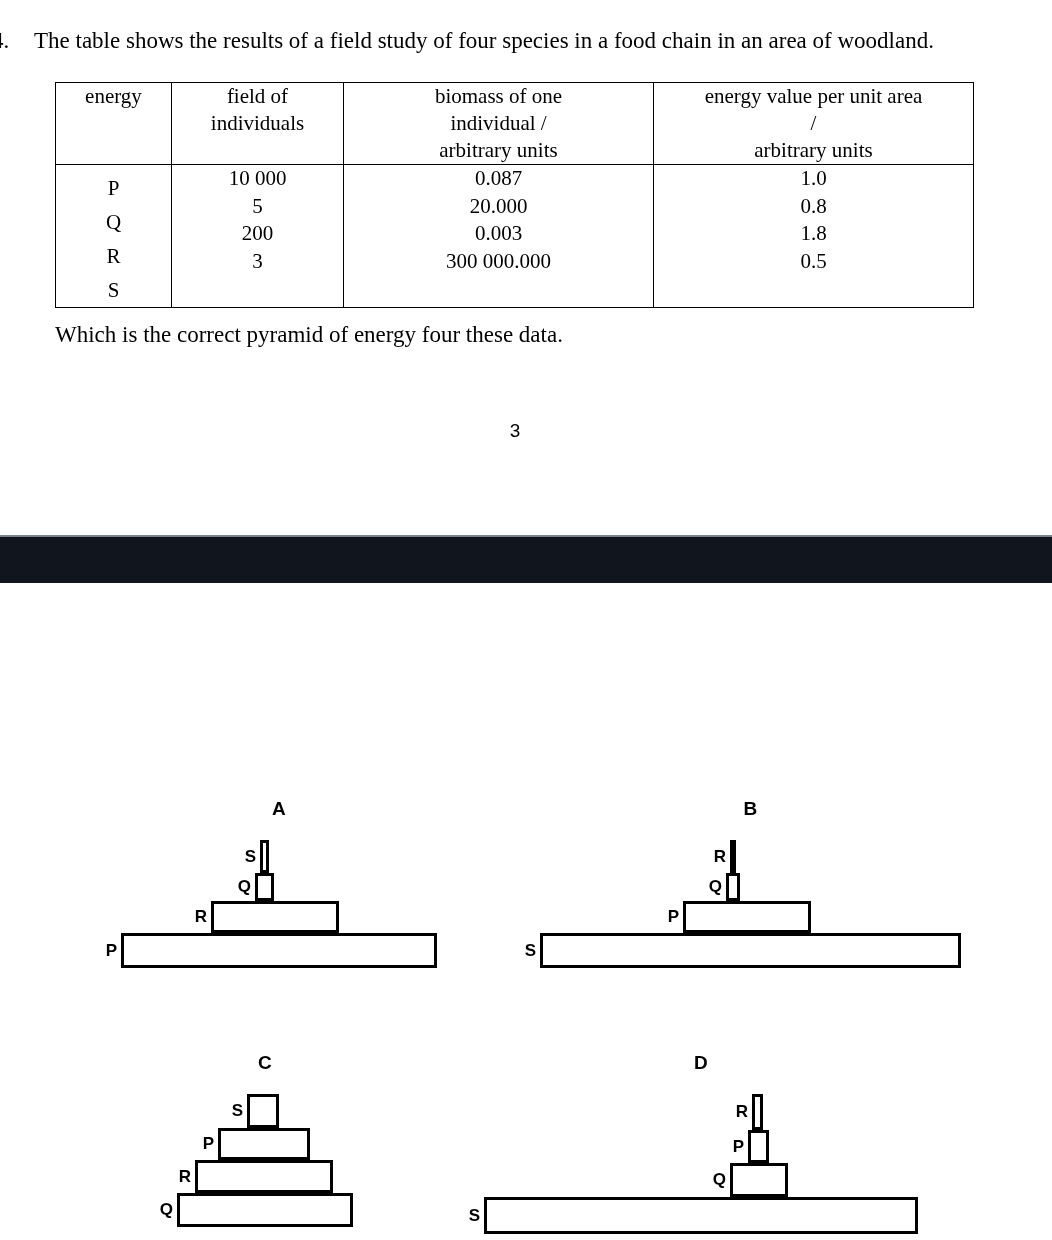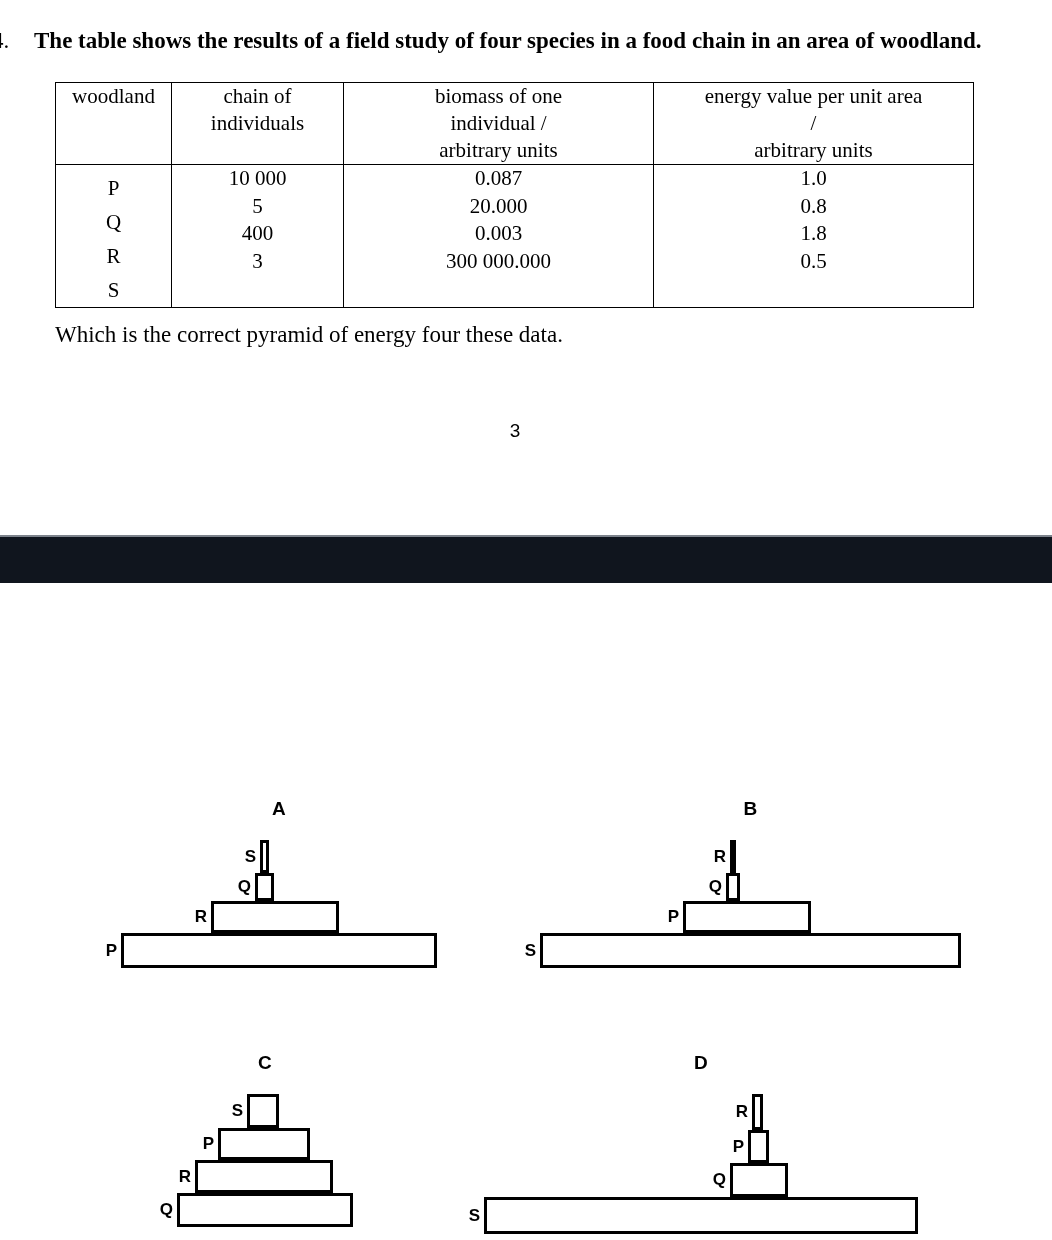--- a/index.html
+++ b/index.html
@@ -27,21 +27,21 @@
     align-items: baseline;
     font-size: 23px;
     line-height: 1.15;
     white-space: nowrap;
   }
   .q-number {
     width: 42px;
     flex: 0 0 42px;
     text-align: left;
   }
-  .q-text { flex: 1 1 auto; font-weight: bold; }
+  .q-text { flex: 1 1 auto; }
 
   
   .data-table-wrap {
     position: absolute;
     left: 55px;
     top: 82px;
     width: 918px;
   }
   table.data-table {
     border-collapse: collapse;
@@ -149,24 +149,24 @@
   <table class="data-table">
     <colgroup>
       <col class="col-species">
       <col class="col-number">
       <col class="col-biomass">
       <col class="col-energy">
     </colgroup>
     <thead>
       <tr>
         <th class="hdr-cell">
-          <span class="hdr-line">woodland</span>
-        </th>
-        <th class="hdr-cell">
-          <span class="hdr-line">chain of</span>
+          <span class="hdr-line">energy</span>
+        </th>
+        <th class="hdr-cell">
+          <span class="hdr-line">field of</span>
           <span class="hdr-line">individuals</span>
         </th>
         <th class="hdr-cell">
           <span class="hdr-line">biomass of one</span>
           <span class="hdr-line">individual /</span>
           <span class="hdr-line">arbitrary units</span>
         </th>
         <th class="hdr-cell">
           <span class="hdr-line">energy value per unit area</span>
           <span class="hdr-line">/</span>
@@ -178,21 +178,21 @@
       <tr>
         <td class="body-cell species-cell">
           <span class="cell-line">P</span>
           <span class="cell-line">Q</span>
           <span class="cell-line">R</span>
           <span class="cell-line">S</span>
         </td>
         <td class="body-cell">
           <span class="cell-line">10 000</span>
           <span class="cell-line">5</span>
-          <span class="cell-line">400</span>
+          <span class="cell-line">200</span>
           <span class="cell-line">3</span>
         </td>
         <td class="body-cell">
           <span class="cell-line">0.087</span>
           <span class="cell-line">20.000</span>
           <span class="cell-line">0.003</span>
           <span class="cell-line">300 000.000</span>
         </td>
         <td class="body-cell">
           <span class="cell-line">1.0</span>

